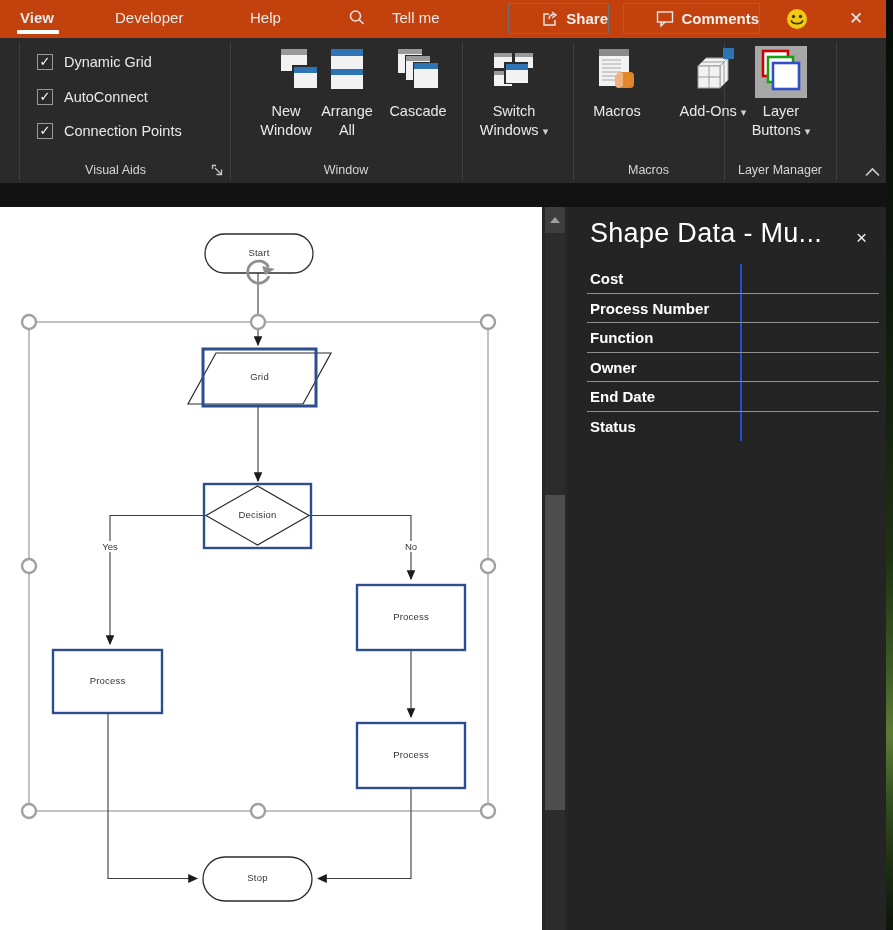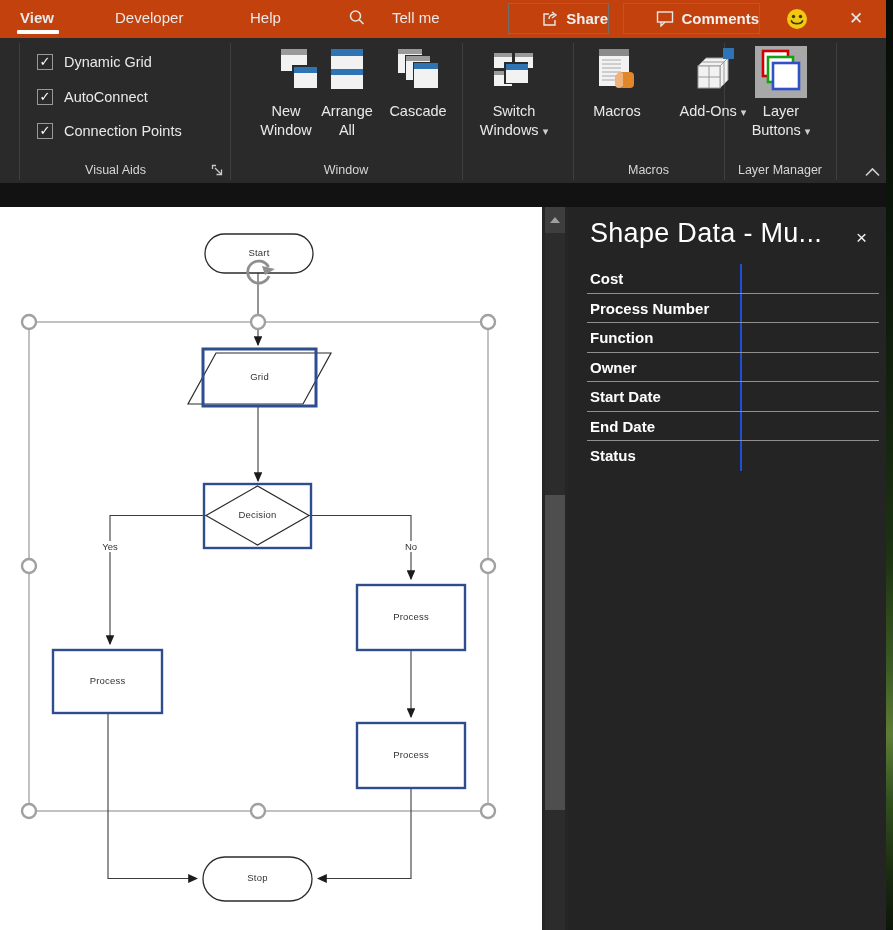--- a/index.html
+++ b/index.html
@@ -346,24 +346,20 @@
       </div>
       <div class="sd-row">
         <div class="sd-label">Function</div>
         <div class="sd-value"></div>
       </div>
       <div class="sd-row">
         <div class="sd-label">Owner</div>
         <div class="sd-value"></div>
       </div>
       <div class="sd-row">
-        <div class="sd-label">Start Date</div>
-        <div class="sd-value"></div>
-      </div>
-      <div class="sd-row">
         <div class="sd-label">End Date</div>
         <div class="sd-value"></div>
       </div>
       <div class="sd-row">
         <div class="sd-label">Status</div>
         <div class="sd-value"></div>
       </div>
     </div>
   </div>
 

